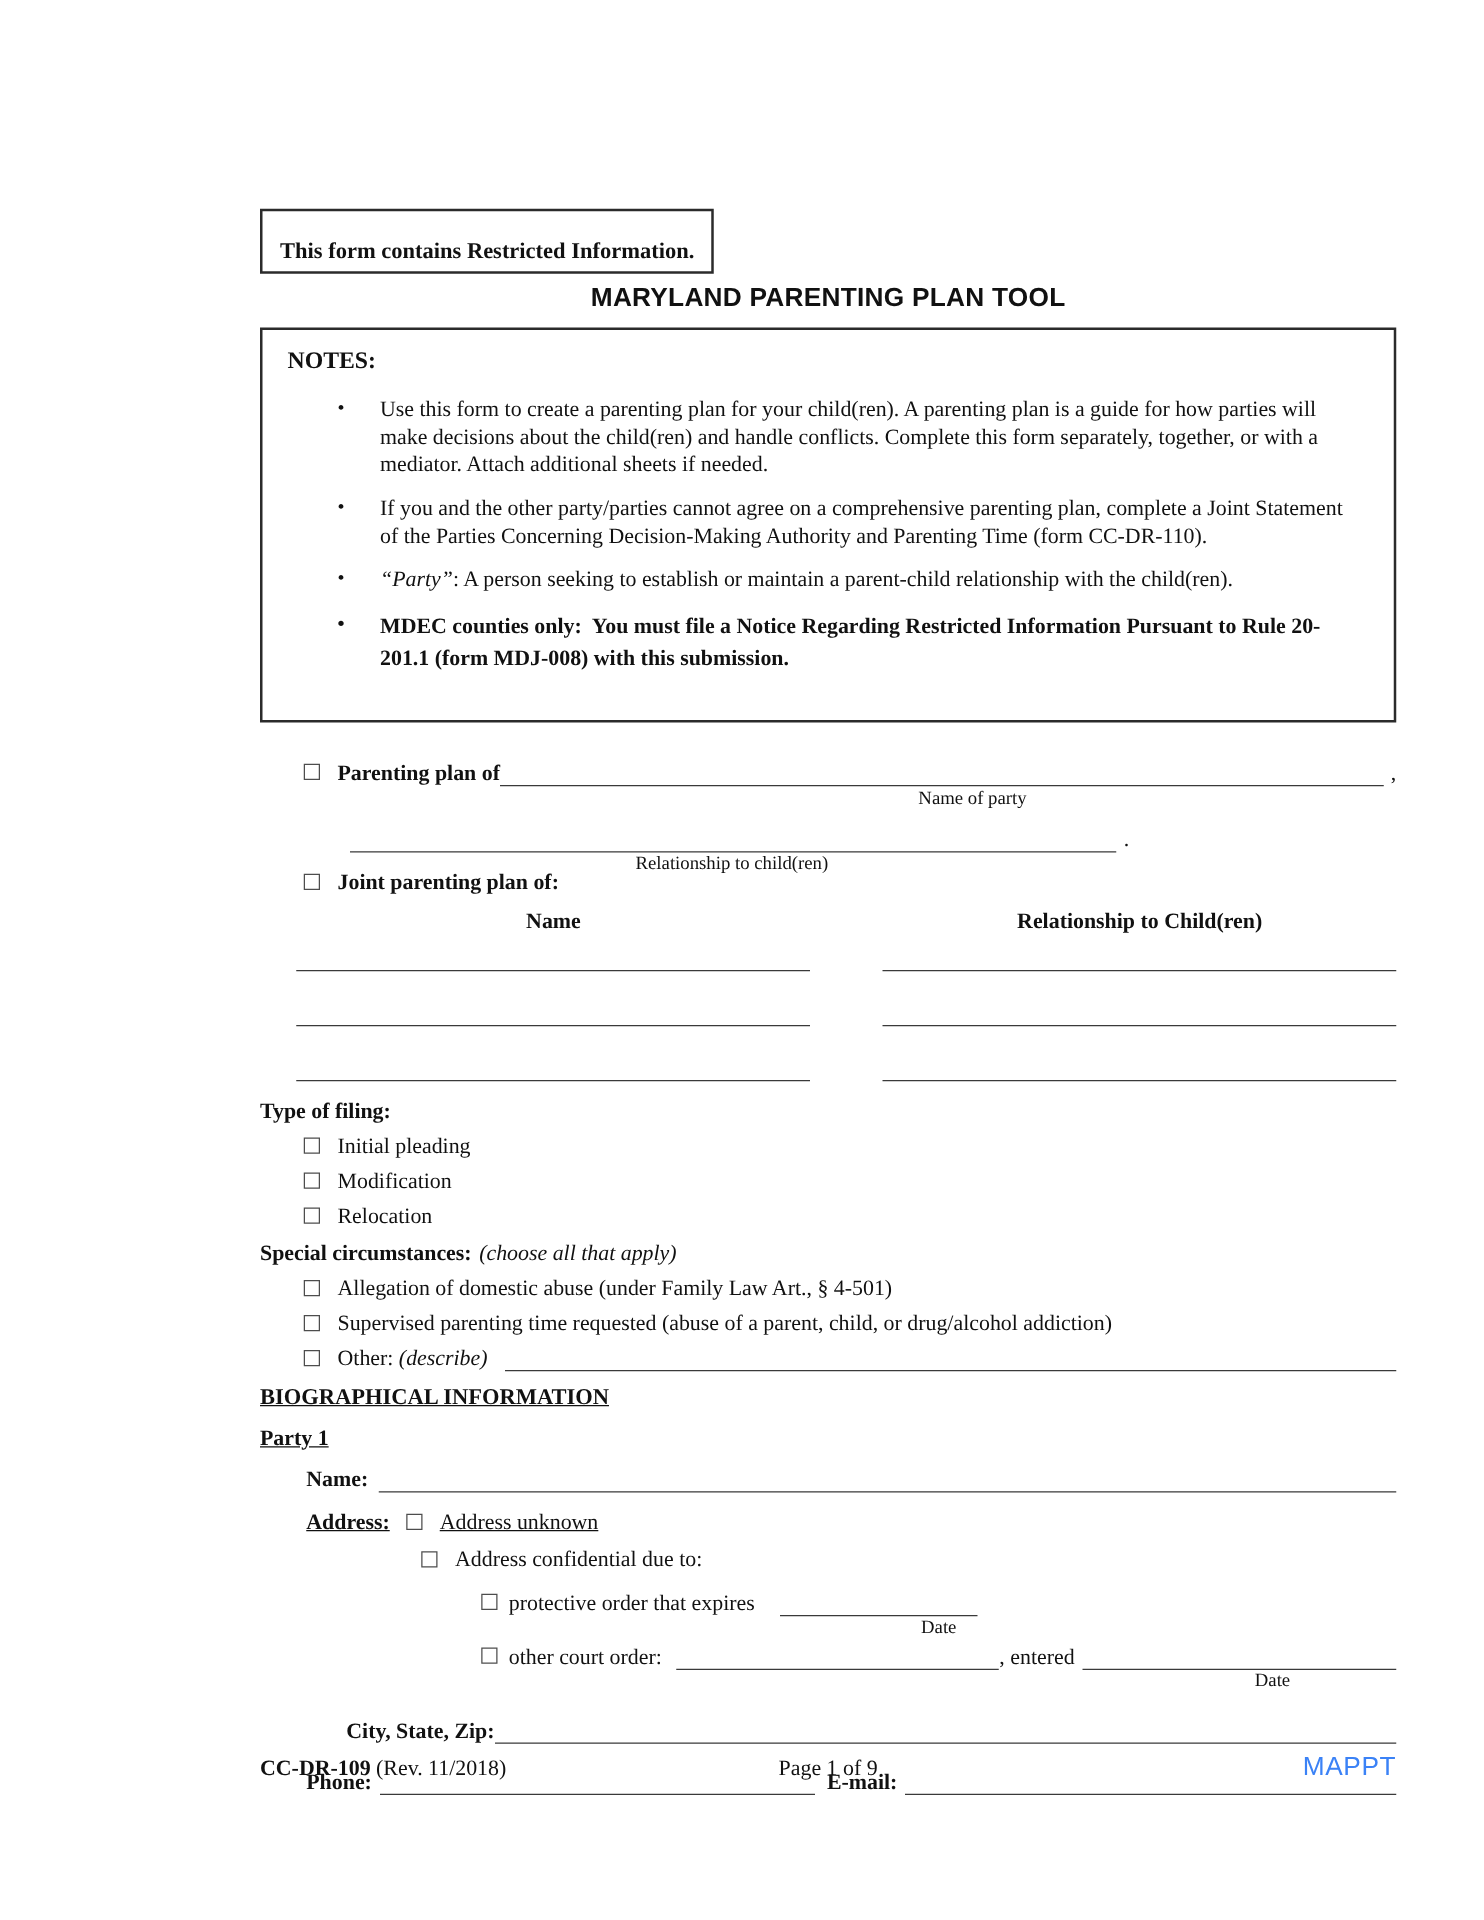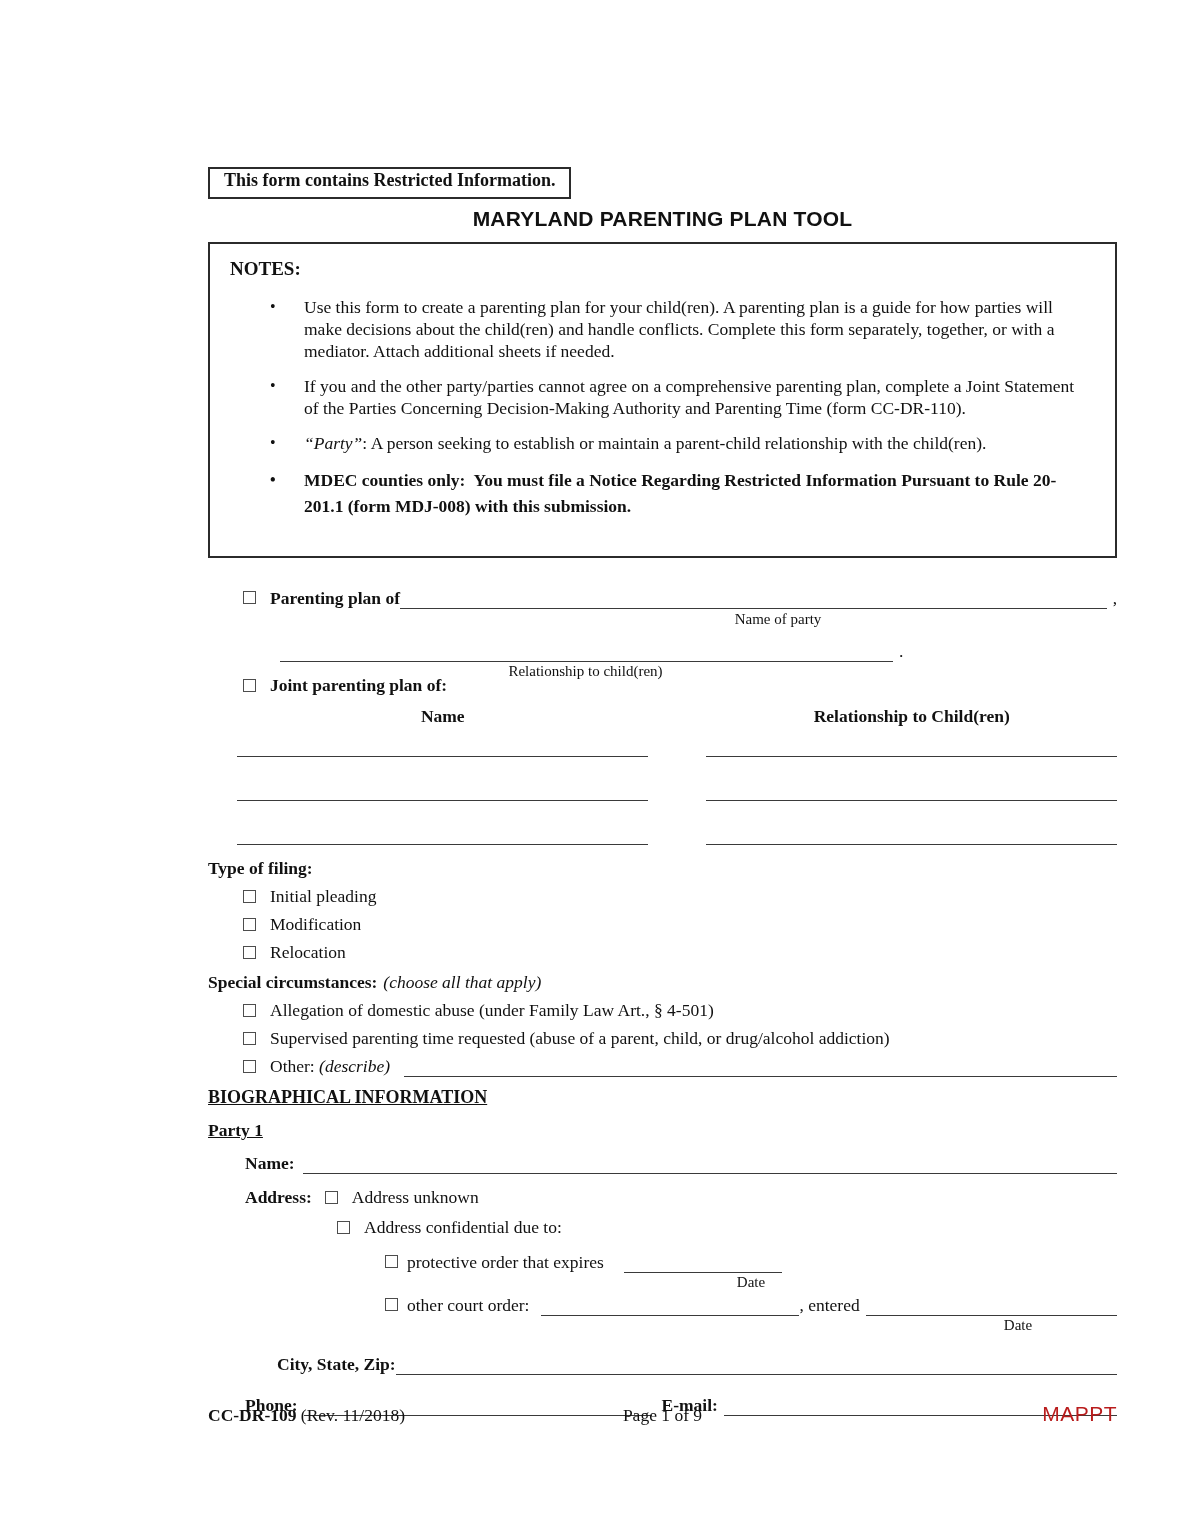--- a/index.html
+++ b/index.html
@@ -19,21 +19,21 @@
     width: 909px;
   }
   .b { font-weight: bold; }
   .i { font-style: italic; }
 
   
   .restricted-box {
     margin-top: 167px;
     display: inline-block;
     border: 2px solid #2b2b2b;
-    padding: 1px 14px 6px 14px;
+    padding: 21px 14px 6px 14px;
     font-weight: bold;
     font-size: 18px;
   }
   .title {
     margin-top: 8px;
     text-align: center;
     font-family: "Liberation Sans", sans-serif;
     font-weight: bold;
     font-size: 21px;
     letter-spacing: 0.2px;
@@ -106,21 +106,21 @@
     display: flex;
     align-items: baseline;
   }
   .footer .fleft { flex: 1; }
   .footer .fcenter { flex: 1; text-align: center; }
   .footer .fright {
     flex: 1; text-align: right;
     font-family: "Liberation Sans", sans-serif;
     font-size: 21px;
     letter-spacing: 0.5px;
-    color: #b91c1c;
+    color: #3b82f6;
   }
 </style>
 </head>
 <body>
 
 <div class="content">
 
   
   <div class="restricted-box">
     <span>This form contains Restricted Information.</span>
@@ -227,21 +227,21 @@
 
   
   <div class="usection">BIOGRAPHICAL INFORMATION</div>
   <div class="usection party">Party 1</div>
 
   <div class="frow" style="margin-left:37px; margin-top:12px;">
     <span class="lbl b">Name:</span>
     <span class="fillline grow" style="margin-left:8px;"></span>
   </div>
 
-  <div class="frow" style="margin-left:37px; margin-top:13px; align-items:center;">
+  <div class="frow" style="margin-left:37px; margin-top:13px; align-items:center;text-decoration:underline;">
     <span class="lbl b">Address:</span>
     <span class="checkbox" style="margin-left:13px; margin-right:14px; margin-bottom:0;"></span>
     <span>Address unknown</span>
   </div>
 
   <div class="frow" style="margin-left:129px; margin-top:9px; align-items:center;">
     <span class="checkbox" style="margin-right:14px; margin-bottom:0;"></span>
     <span>Address confidential due to:</span>
   </div>
 

